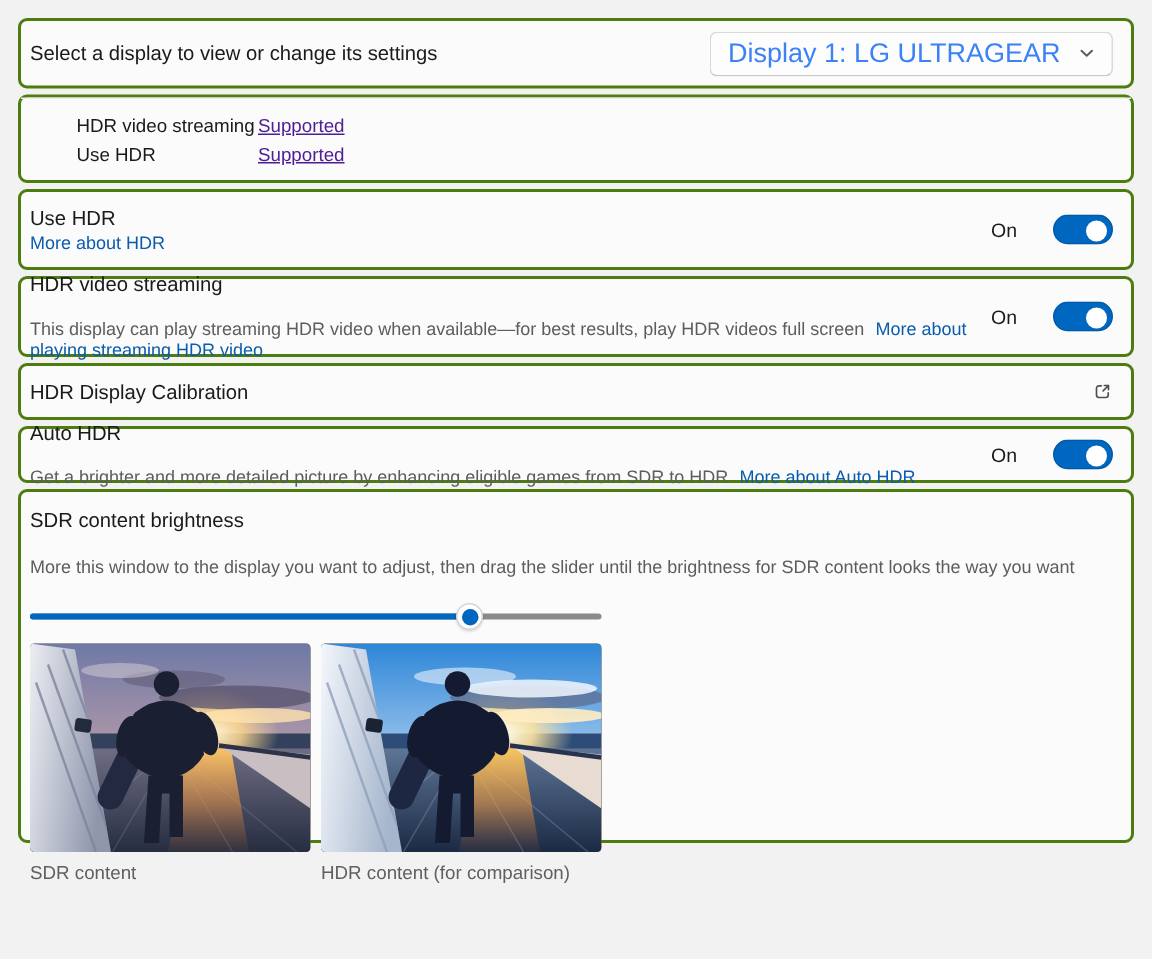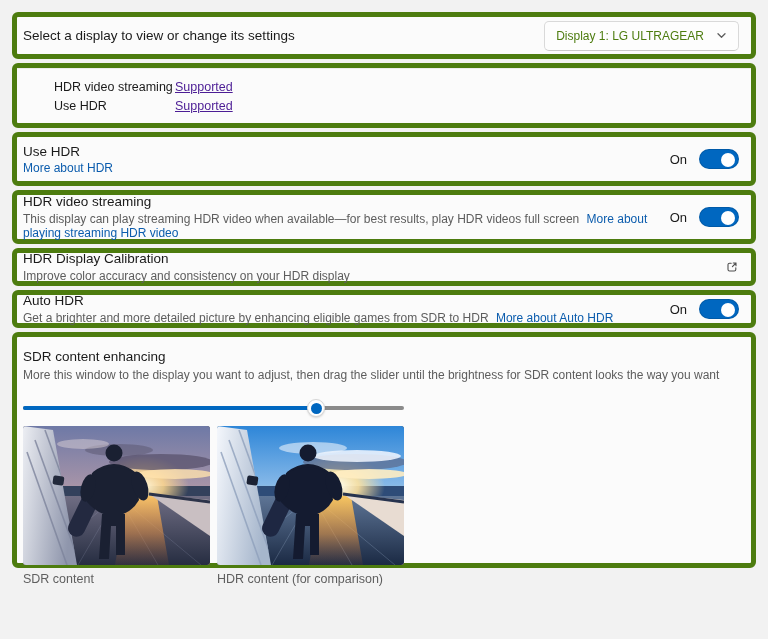--- a/index.html
+++ b/index.html
@@ -8,57 +8,57 @@
     background: #f2f2f2;
     font-family: "Liberation Sans", "DejaVu Sans", sans-serif;
     color: #1a1a1a;
     padding: 12px;
     display: flex;
     flex-direction: column;
     gap: 4px;
   }
   .card {
     background: #fbfbfb;
-    border: 5px solid #4d7c0f;
+    border: 2px solid #4d7c0f;
     border-radius: 6px;
     flex: none;
   }
   .hpad { padding-left: 6px; padding-right: 12px; }
   .rowflex { display: flex; align-items: center; justify-content: space-between; }
   .title { font-size: 13.5px; color: #1a1a1a; }
-  .desc  { font-size: 12px; color: #5d5d5d; margin-top: 3px; }
+  .desc  { font-size: 12px; color: #5d5d5d; margin-top: 15px; }
   .link  { font-size: 12px; font-weight: normal; color: var(--link, #0b5cad); cursor: pointer; text-decoration: none; }
 
   
   .selector { height: 47px; }
   .dropdown {
     background: #fdfdfd;
     border: 1px solid #d9d9d9;
     border-bottom-color: #c9c9c9;
     border-radius: 5px;
     height: 30px;
     display: flex; align-items: center; gap: 12px;
     padding: 0 11px;
-    font-size: 12px;
-    color: #4d7c0f;
+    font-size: 18px;
+    color: #3b82f6;
     cursor: pointer;
   }
 
   
   .cap-header { height: 48px; cursor: pointer; }
   .cap-body { height: 55px; border-top: 1px solid #ececec; padding: 9px 12px 8px 37px; }
   .cap-row { display: flex; font-size: 12.5px; line-height: 19px; }
   .cap-row .cap-label { width: 121px; color: #1a1a1a; }
   .cap-row .cap-value { color: #4c1d95; text-decoration: underline; }
 
   
   .row-card    { height: 54px; }
   .row-card-sm { height: 38px; }
   .text-block { display: flex; flex-direction: column; justify-content: center; }
-  .controls { display: flex; align-items: center; gap: 12px; justify-content: flex-end; }
+  .controls { display: flex; align-items: center; gap: 24px; justify-content: flex-end; }
   .on-label { font-size: 13px; color: #1a1a1a; }
   .toggle {
     width: 40px; height: 20px;
     background: var(--accent, #0067c0);
     border: 1px solid rgba(0,0,0,0.12);
     border-radius: 10px;
     position: relative;
     cursor: pointer;
     flex: none;
   }
@@ -161,21 +161,20 @@
     <span class="on-label">On</span>
     <div class="toggle">
         <div class="knob"></div>
       </div>
   </div>
 </div>
 
 <div class="card row-card-sm rowflex hpad">
   <div class="text-block">
     <span class="title">HDR Display Calibration</span>
-    <p class="desc">Improve color accuracy and consistency on your HDR display</p>
   </div>
   <span class="ext-icon">
     <svg width="14" height="14" viewBox="0 0 14 14">
       <path d="M6.2 3.2 H4.6 C3.7 3.2 3 3.9 3 4.8 V9.4 C3 10.3 3.7 11 4.6 11 H9.2 C10.1 11 10.8 10.3 10.8 9.4 V7.8" fill="none" stroke="#4f4f4f" stroke-width="1.1" stroke-linecap="round"></path>
       <path d="M8.2 3 H11 V5.8 M11 3 L7.4 6.6" fill="none" stroke="#4f4f4f" stroke-width="1.1" stroke-linecap="round" stroke-linejoin="round"></path>
     </svg>
   </span>
 </div>
 
 <div class="card row-card-sm rowflex hpad">
@@ -188,21 +187,21 @@
   </div>
   <div class="controls">
     <span class="on-label">On</span>
     <div class="toggle">
         <div class="knob"></div>
       </div>
   </div>
 </div>
 
 <div class="card brightness">
-  <span class="title">SDR content enhancing</span>
+  <span class="title">SDR content brightness</span>
   <p class="desc">More this window to the display you want to adjust, then drag the slider until the brightness for SDR content looks the way you want</p>
 
   <div class="slider">
     <div class="track"></div>
     <div class="fill" style="width: 77%;"></div>
     <div class="thumb" style="left: 77%;"></div>
   </div>
 
   <div class="figures">
 

